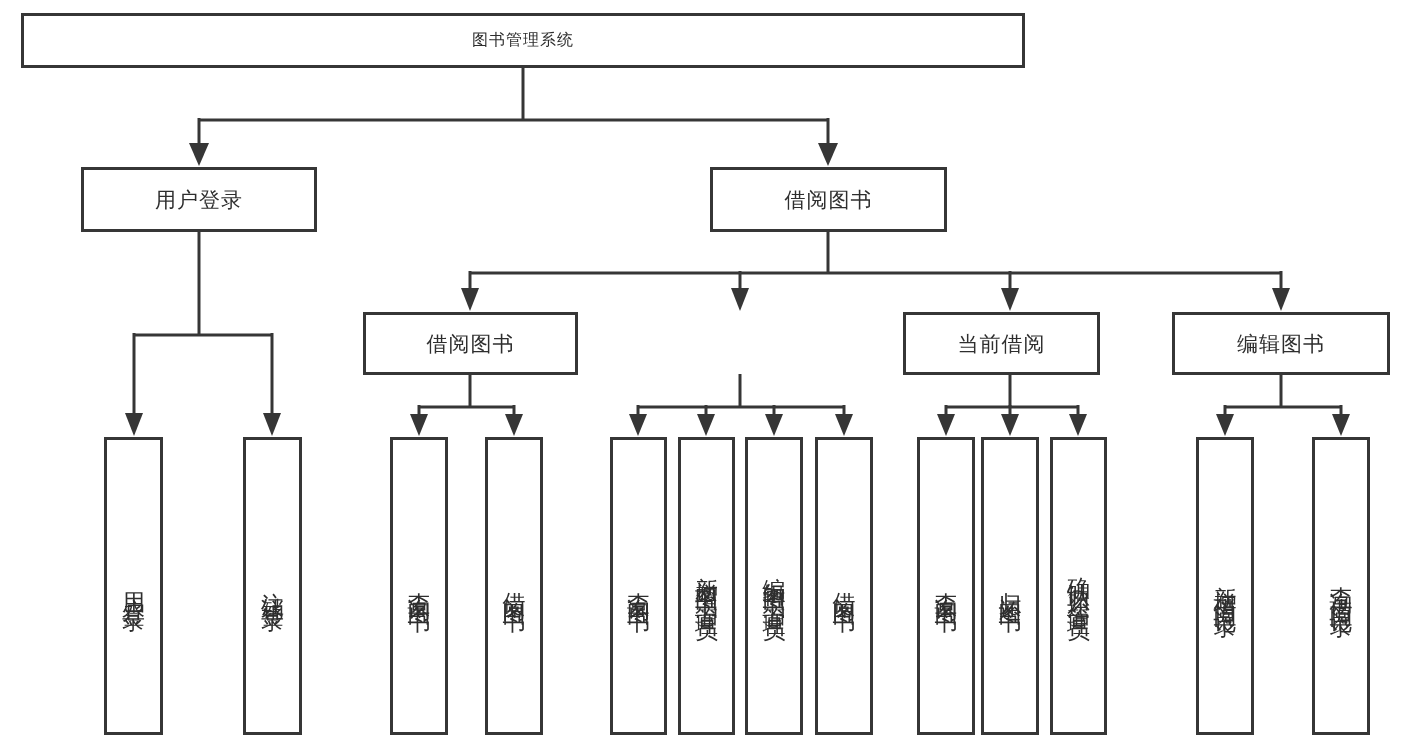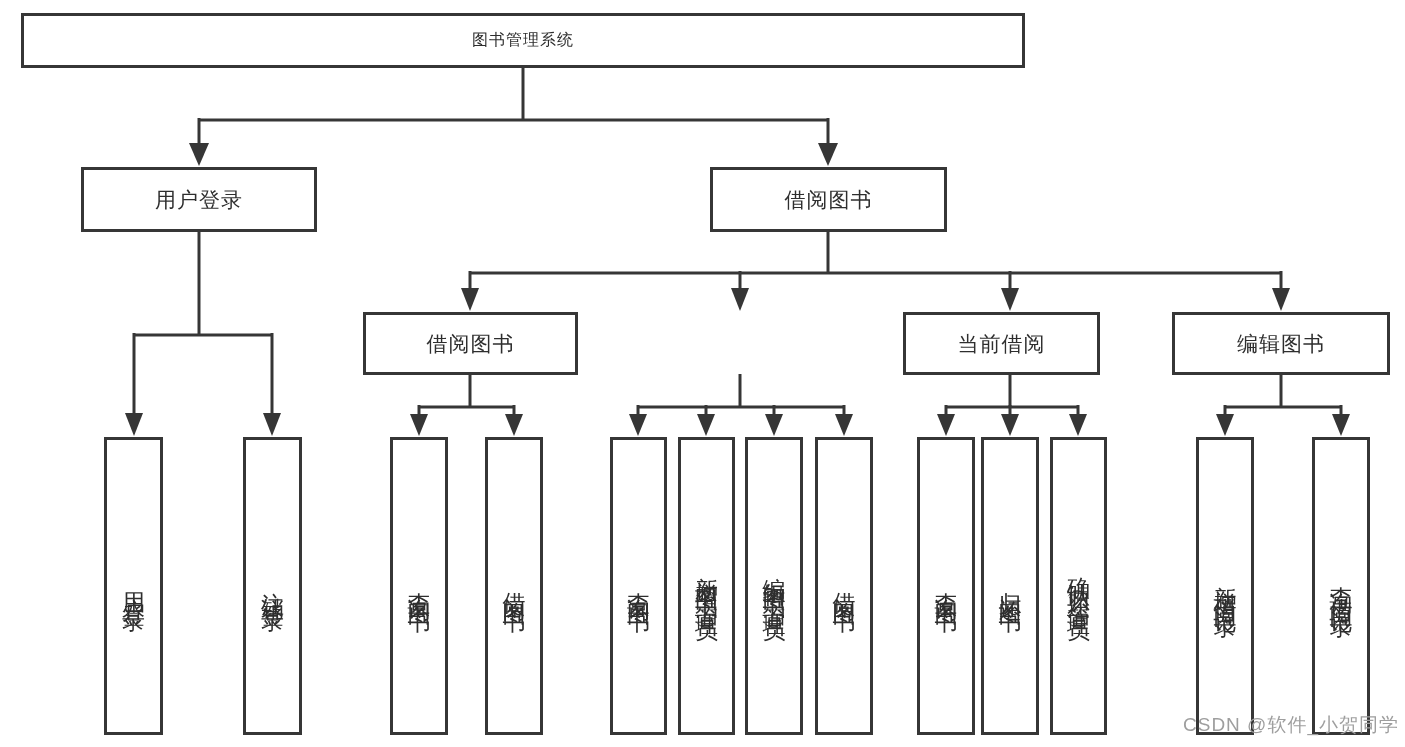--- a/index.html
+++ b/index.html
@@ -150,14 +150,13 @@
   <div class="box v" style="left:745px;top:437px;width:58px;height:298px">编辑图书（管理员）</div>
   <div class="box v" style="left:815px;top:437px;width:58px;height:298px">借阅图书</div>
 
   <div class="box v" style="left:917px;top:437px;width:58px;height:298px">查询图书</div>
   <div class="box v" style="left:981px;top:437px;width:58px;height:298px">归还图书</div>
   <div class="box v" style="left:1050px;top:437px;width:57px;height:298px">确认归还（管理员）</div>
 
   <div class="box v" style="left:1196px;top:437px;width:58px;height:298px">新增借阅记录</div>
   <div class="box v" style="left:1312px;top:437px;width:58px;height:298px">查询借阅记录</div>
 
-  <div class="watermark">CSDN @软件_小贺同学</div>
 </div>
 
 </body></html>

